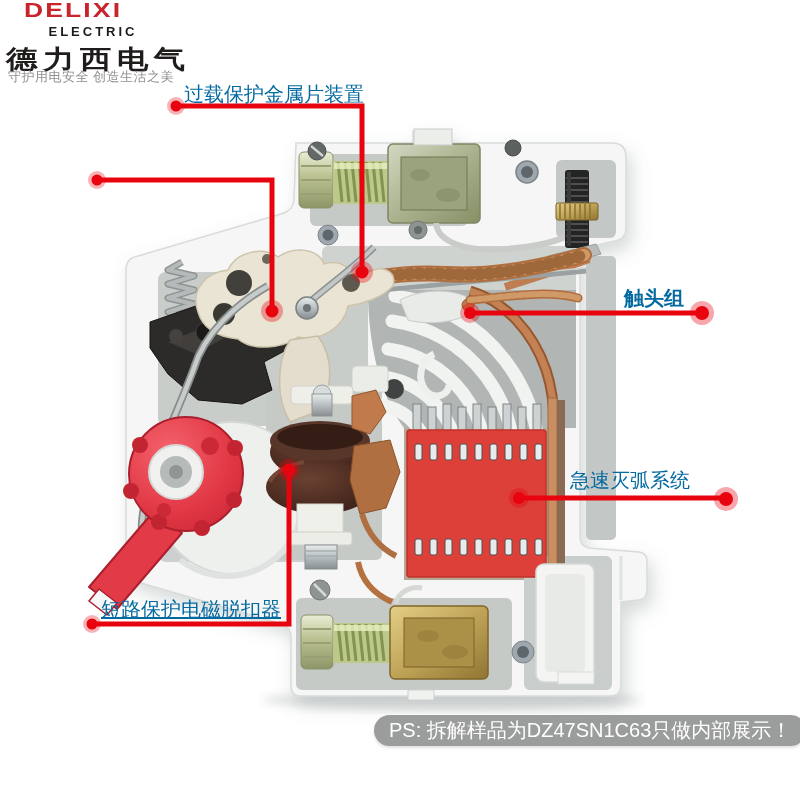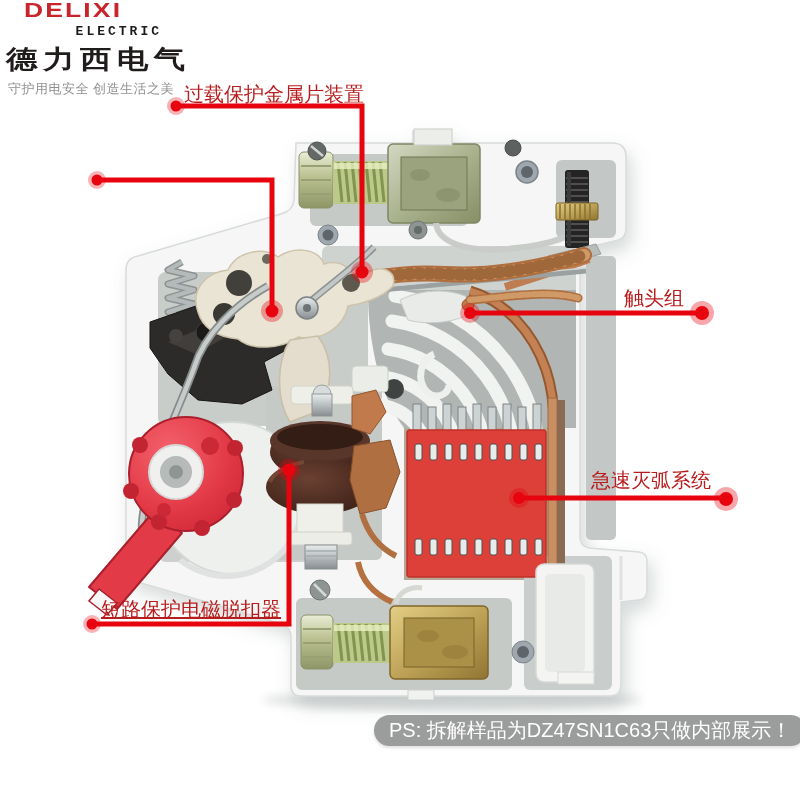--- a/index.html
+++ b/index.html
@@ -2,31 +2,31 @@
 <html><head>
 <meta charset="utf-8">
 <style>
   html,body{margin:0;padding:0;background:#ffffff;}
   .stage{position:relative;width:800px;height:800px;overflow:hidden;background:#ffffff;
          font-family:"Liberation Sans","DejaVu Sans",sans-serif;}
   .stage svg{position:absolute;left:0;top:0;}
   
   .logo-main{position:absolute;left:24px;top:-2px;font-size:25px;font-weight:900;
              color:#c9242b;letter-spacing:2px;transform:scaleY(0.82) scaleX(1.06);transform-origin:left top;}
-  .logo-sub{position:absolute;left:24px;top:24px;width:138px;text-align:right;
-            font-size:13px;font-weight:700;color:#1d1a1a;letter-spacing:3px;font-family:Liberation Mono, monospace;}
+  .logo-sub{position:absolute;left:24px;top:24px;width:138px;text-align:center;
+            font-size:13px;font-weight:700;color:#1d1a1a;letter-spacing:3px;}
   .brand-cn{position:absolute;left:6px;top:42px;font-size:28px;font-weight:900;color:#211c1c;
             letter-spacing:5px;transform:scaleX(1.12) scaleY(0.92);transform-origin:left top;}
-  .slogan{position:absolute;left:8px;top:80px;font-size:13px;color:#8f9090;letter-spacing:0.5px;white-space:nowrap;}
+  .slogan{position:absolute;left:8px;top:68px;font-size:13px;color:#8f9090;letter-spacing:0.5px;white-space:nowrap;}
   
-  .callout{position:absolute;font-size:20px;color:#b91c1c;white-space:nowrap;letter-spacing:0px;text-align:center;}
+  .callout{position:absolute;font-size:20px;color:#0369a1;white-space:nowrap;letter-spacing:0px;text-align:center;}
   .c0{left:184px;top:81px;}
   .c1{left:101px;top:153px;}
-  .c2{left:624px;top:285px;}
-  .c3{left:591px;top:467px;font-family:Liberation Mono, monospace;}
+  .c2{left:624px;top:285px;font-weight:bold;}
+  .c3{left:570px;top:467px;font-family:Liberation Mono, monospace;}
   .c4{left:101px;top:596px;text-decoration:underline;}
   
   .note-pill{position:absolute;left:374px;top:715px;height:31px;line-height:31px;
              background:#9b9c9c;color:#ffffff;font-size:20px;border-radius:17px;
              padding:0 15px;white-space:nowrap;box-shadow:0 2px 3px rgba(0,0,0,0.12);}
 </style>
 </head>
 <body>
 
 <div class="stage">

